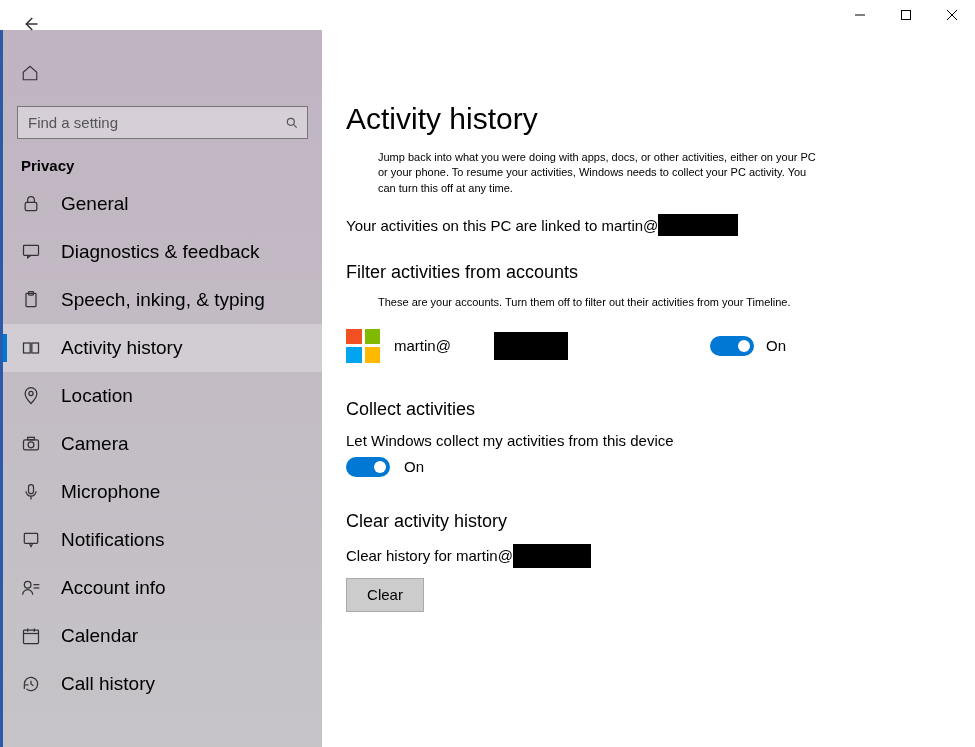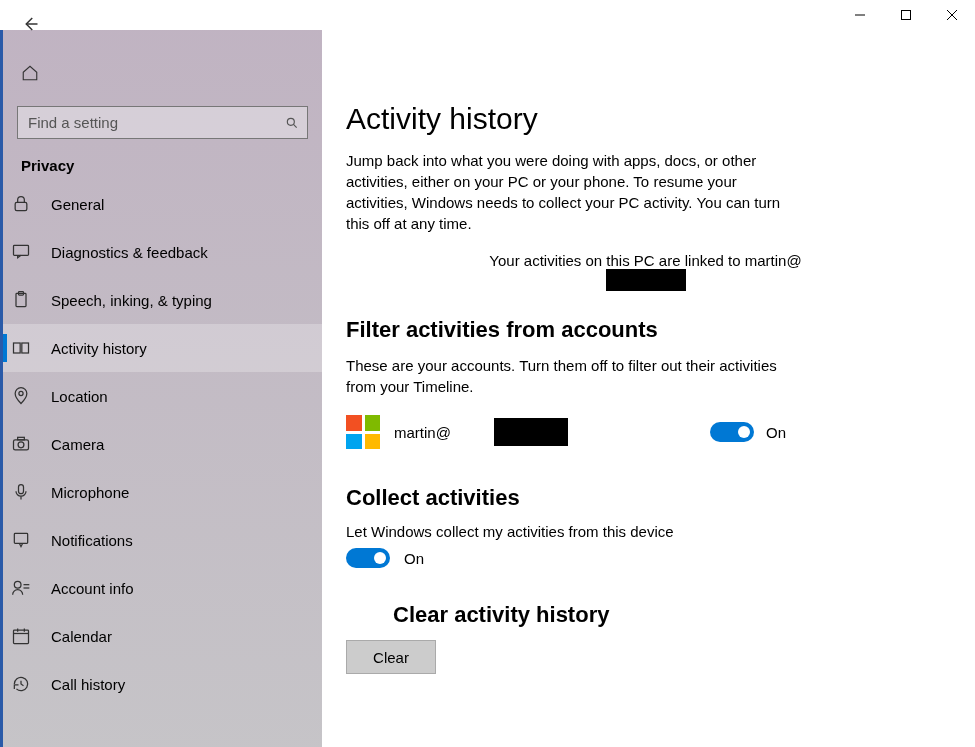--- a/index.html
+++ b/index.html
@@ -53,62 +53,62 @@
   .search input {
     flex:1; border:none; outline:none; background:transparent;
     font-size:15px; color:#555;
   }
   .search input::placeholder { color:#555; }
   .section-label { font-weight:600; font-size:15px; padding: 18px 0 6px 18px; }
   .nav-item {
     height: 48px;
     display:flex;
     align-items:center;
-    padding-left: 8px;
+    padding-left: 18px;
     gap: 20px;
-    font-size:15px;
+    font-size:19px;
     position:relative;
   }
   .nav-item.selected::before {
     content:"";
     position:absolute; left:0; top:10px; bottom:10px;
     width:4px; background:#0078d4;
   }
   .nav-item.selected { background: rgba(255,255,255,0.25); }
   .nav-item .nicon { width:20px; height:20px; color:#333; }
   .main {
     flex:1;
     padding: 10px 30px 0 24px;
     overflow:auto;
     background:#fff;
   }
   h1.page-title { font-weight:400; font-size:30px; margin: 62px 0 14px 0; }
-  .para { font-size:15px; line-height:1.4; max-width: 440px; margin-bottom: 18px; }
-  .linked-line { font-size:15px; margin-bottom: 26px; display:flex; align-items:center; gap:0;flex-direction:column; }
+  .para { font-size:11px; line-height:1.4; max-width: 440px; margin-bottom: 18px; margin-left: 32px; }
+  .linked-line { font-size:15px; margin-bottom: 26px; display:flex; align-items:center; gap:0; }
   .redact { display:inline-block; background:#000; height:22px; width:80px; vertical-align:middle; }
-  h2.section { font-weight:700; font-size:22px; margin: 14px 0 12px 0; }
+  h2.section { font-weight:400; font-size:18px; margin: 14px 0 12px 0; }
   .acct-row { display:flex; align-items:center; gap:14px; max-width:440px; margin-top:10px;}
   .mslogo { width:34px; height:34px; display:grid; grid-template-columns:1fr 1fr; grid-template-rows:1fr 1fr; gap:3px;}
   .mslogo span:nth-child(1){background:#f25022;}
   .mslogo span:nth-child(2){background:#7fba00;}
   .mslogo span:nth-child(3){background:#00a4ef;}
   .mslogo span:nth-child(4){background:#ffb900;}
   .acct-email { font-size:15px; display:flex; align-items:center;gap:43px;}
   .toggle-wrap { margin-left:auto; display:flex; align-items:center; gap:12px; font-size:15px;}
   .toggle {
     width:44px; height:20px; border-radius:10px; background:#0078d4;
     position:relative;
   }
   .toggle::after {
     content:""; position:absolute; width:12px; height:12px; background:#fff;
     border-radius:50%; top:4px; right:4px;
   }
   .collect-row { display:flex; align-items:center; gap:14px; margin-top:8px; font-size:15px;}
   .clear-btn {
-    margin-top:10px; width:90px; height:34px; background:#ccc; border:1px solid #aaa;
+    margin-top:10px; width:78px; height:34px; background:#ccc; border:1px solid #aaa;
     font-size:15px; display:flex; align-items:center; justify-content:center;
   }
   .clear-line { display:flex; align-items:center; font-size:15px; margin-top:6px;}
 </style>
 </head>
 <body>
 
 <div class="titlebar">
   <div class="tbtn">
     <svg viewBox="0 0 10 10">
@@ -265,18 +265,22 @@
       </div>
     </div>
 
     <h2 class="section" style="margin-top:36px;">Collect activities</h2>
     <p style="font-size:15px;">Let Windows collect my activities from this device</p>
     <div class="collect-row">
       <div class="toggle"></div>
       <span>On</span>
     </div>
 
-    <h2 class="section" style="margin-top:34px;margin-left:47px;">Clear activity history</h2>
+    <h2 class="section" style="margin-top:34px;">Clear activity history</h2>
+    <div class="clear-line">
+      <span>Clear history for martin@</span>
+        <span class="redact" style="width:78px;height:24px;"></span>
+    </div>
     <div class="clear-btn">
       <span>Clear</span>
     </div>
   </div>
 </div>
 
 </body></html>

